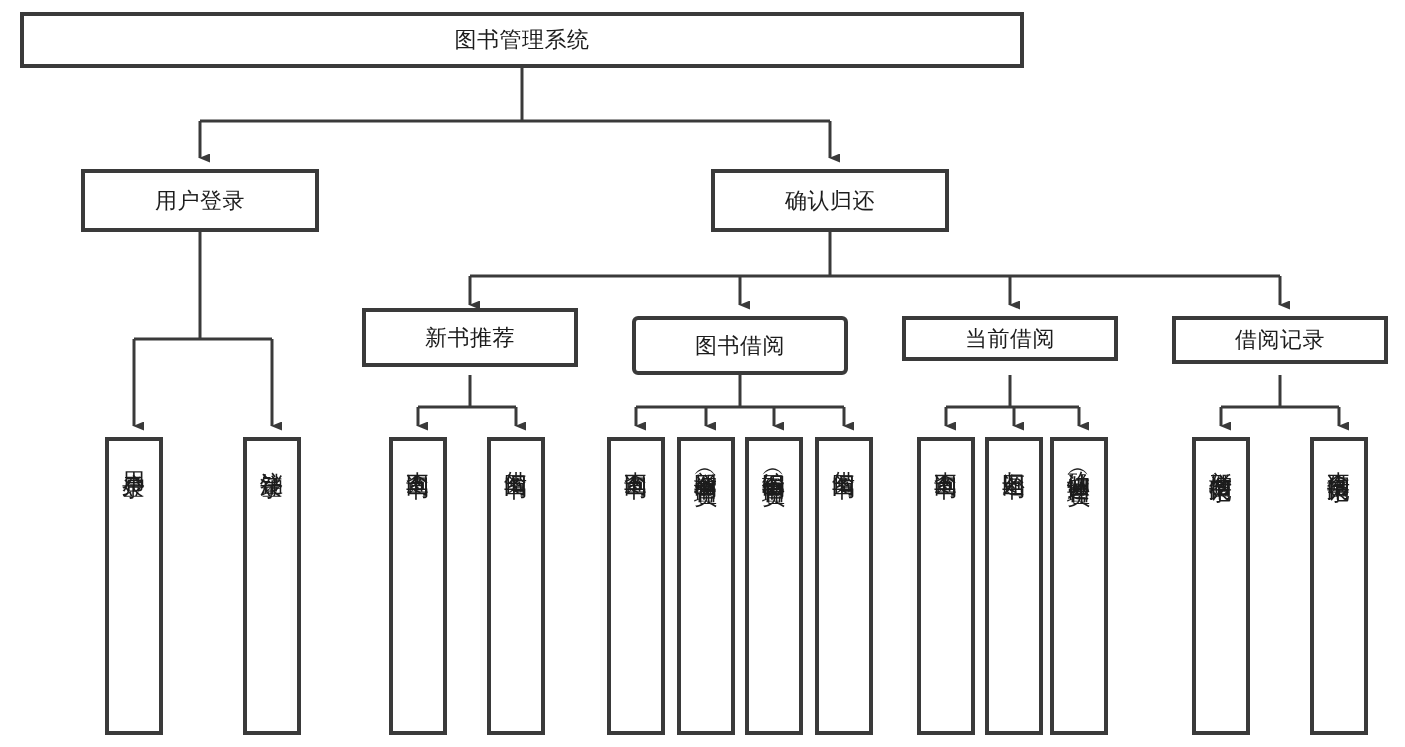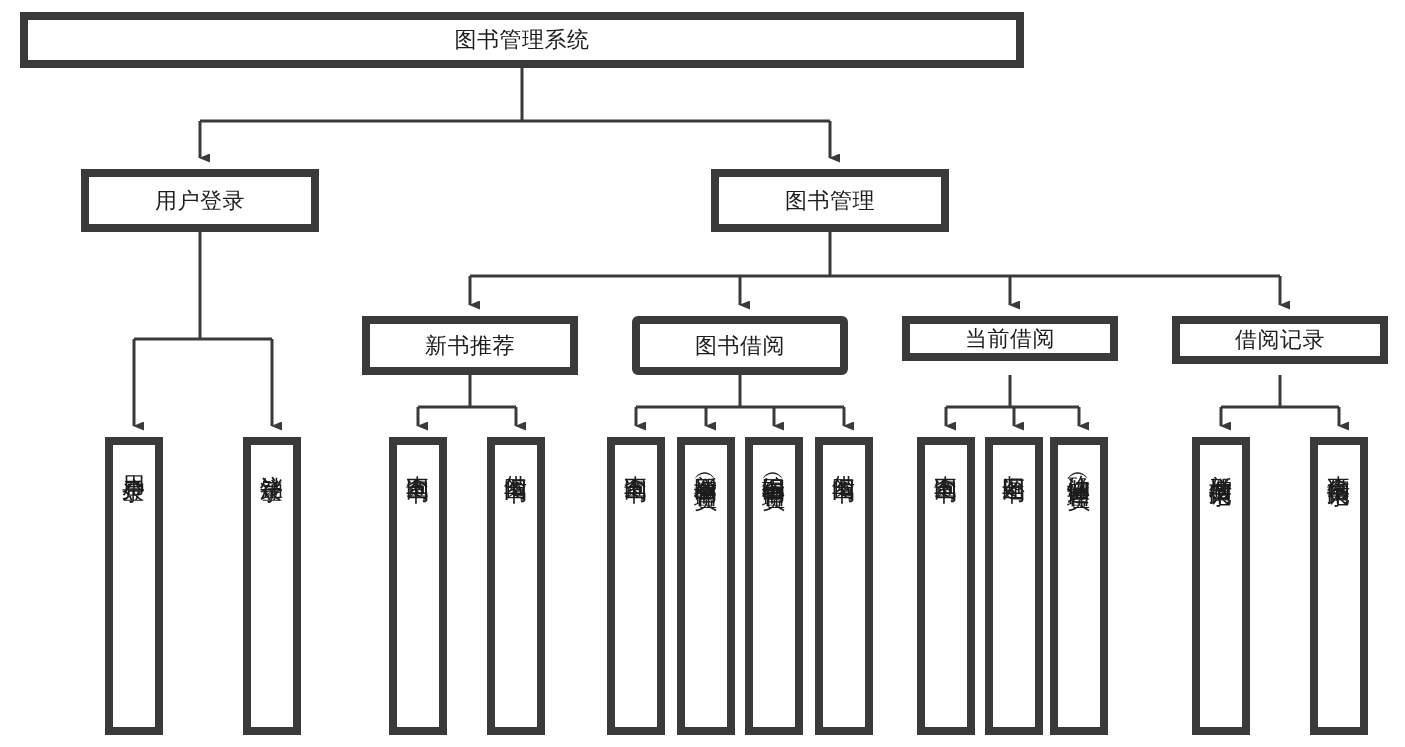--- a/index.html
+++ b/index.html
@@ -22,21 +22,21 @@
     position: absolute;
     left: 0;
     top: 0;
     width: 1405px;
     height: 747px;
     pointer-events: none;
   }
   .node {
     position: absolute;
     box-sizing: border-box;
-    border: 8px solid #6d28d9;
+    border: 4px solid #6d28d9;
     background: #ffffff;
     display: flex;
     align-items: center;
     justify-content: center;
     color: #222222;
   }
   .node .label {
     font-size: 22px;
     line-height: 1.25;
     letter-spacing: 0.5px;
@@ -113,23 +113,23 @@
   </svg>
 
   <div id="node-layer">
       <div class="node" style="left: 20px; top: 12px; width: 1004px; height: 56px; border-color: rgb(58, 58, 58); background: rgb(255, 255, 255);">
         <span class="label">图书管理系统</span>
       </div>
       <div class="node" style="left: 81px; top: 169px; width: 238px; height: 63px; border-color: rgb(58, 58, 58); background: rgb(255, 255, 255);">
         <span class="label">用户登录</span>
       </div>
       <div class="node" style="left: 711px; top: 169px; width: 238px; height: 63px; border-color: rgb(58, 58, 58); background: rgb(255, 255, 255);">
-        <span class="label">图书管理</span>
+        <span class="label">确认归还</span>
       </div>
-      <div class="node" style="left: 362px; top: 316px; width: 216px; height: 59px; border-color: rgb(58, 58, 58); background: rgb(255, 255, 255);">
+      <div class="node" style="left: 362px; top: 308px; width: 216px; height: 59px; border-color: rgb(58, 58, 58); background: rgb(255, 255, 255);">
         <span class="label">新书推荐</span>
       </div>
       <div class="node" style="left: 632px; top: 316px; width: 216px; height: 59px; border-color: rgb(58, 58, 58); background: rgb(255, 255, 255); border-radius: 6px;">
         <span class="label">图书借阅</span>
       </div>
       <div class="node" style="left: 902px; top: 316px; width: 216px; height: 45px; border-color: rgb(58, 58, 58); background: rgb(255, 255, 255);">
         <span class="label">当前借阅</span>
       </div>
       <div class="node" style="left: 1172px; top: 316px; width: 216px; height: 48px; border-color: rgb(58, 58, 58); background: rgb(255, 255, 255);">
         <span class="label">借阅记录</span>

